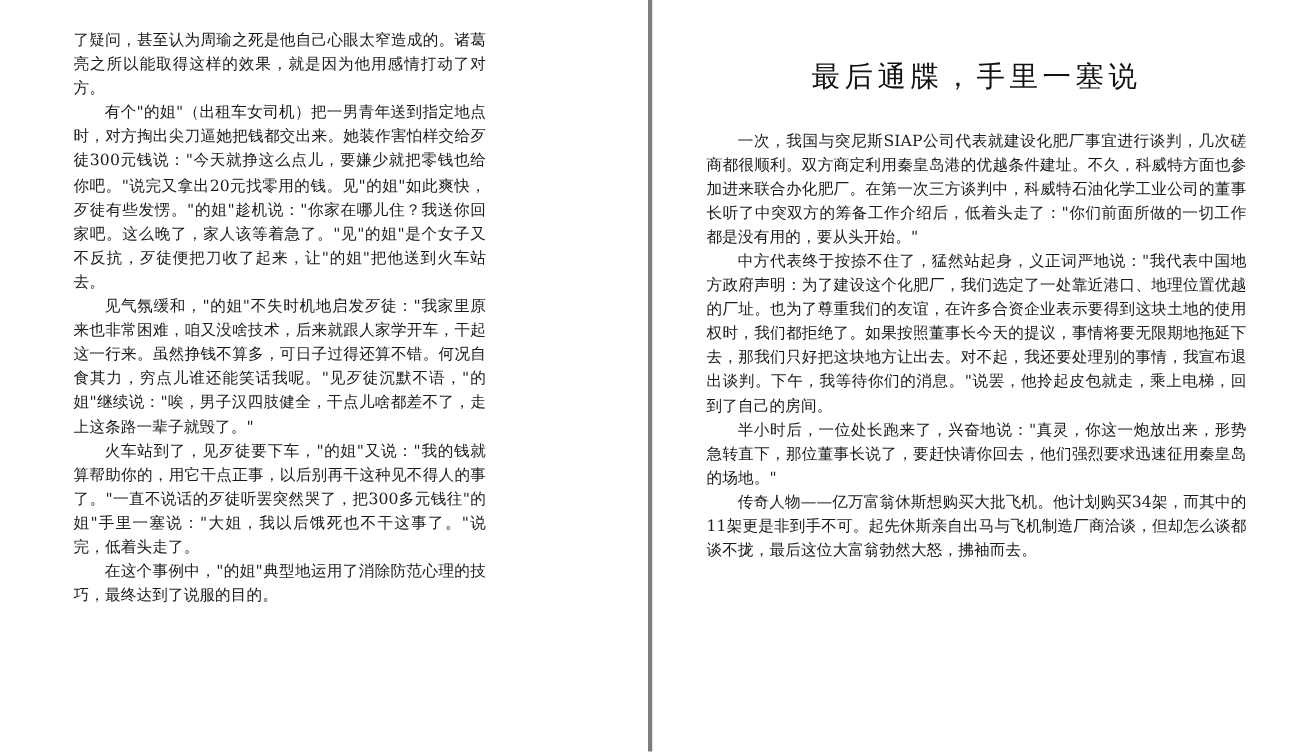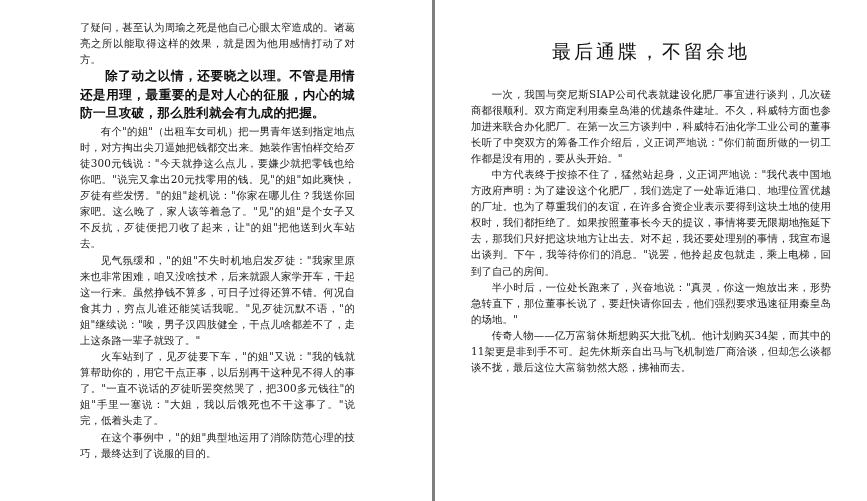--- a/index.html
+++ b/index.html
@@ -37,21 +37,20 @@
     position: absolute;
     top: 0;
     height: 501px;
     box-sizing: border-box;
     background: #ffffff;
   }
   .page-left {
     left: 0;
     width: 348px;
     padding: 19px 24px 0 49px;
-    margin-left: 31px;
   }
   .page-right {
     left: 435px;
     width: 432px;
     padding: 19px 36px 0 36px;
   }
 
   
   .chapter-title {
     text-align: center;
@@ -101,31 +100,30 @@
     font-family: "DejaVu Serif", "Liberation Serif", serif;
   }
 </style>
 </head>
 <body>
 
 <div id="spread">
 
   <div class="page page-left">
     <p class="body no-indent">了疑问，甚至认为周瑜之死是他自己心眼太窄造成的。诸葛亮之所以能取得这样的效果，就是因为他用感情打动了对方。</p>
-    <p class="callout">除了动之以情，还要晓之以理。不管是用情还是用理，最重要的是对人心的征服，内心的城防一旦攻破，那么胜利就会有九成的把握。</p>
     <p class="body">有个"的姐"（出租车女司机）把一男青年送到指定地点时，对方掏出尖刀逼她把钱都交出来。她装作害怕样交给歹徒300元钱说："今天就挣这么点儿，要嫌少就把零钱也给你吧。"说完又拿出20元找零用的钱。见"的姐"如此爽快，歹徒有些发愣。"的姐"趁机说："你家在哪儿住？我送你回家吧。这么晚了，家人该等着急了。"见"的姐"是个女子又不反抗，歹徒便把刀收了起来，让"的姐"把他送到火车站去。</p>
     <p class="body">见气氛缓和，"的姐"不失时机地启发歹徒："我家里原来也非常困难，咱又没啥技术，后来就跟人家学开车，干起这一行来。虽然挣钱不算多，可日子过得还算不错。何况自食其力，穷点儿谁还能笑话我呢。"见歹徒沉默不语，"的姐"继续说："唉，男子汉四肢健全，干点儿啥都差不了，走上这条路一辈子就毁了。"</p>
     <p class="body">火车站到了，见歹徒要下车，"的姐"又说："我的钱就算帮助你的，用它干点正事，以后别再干这种见不得人的事了。"一直不说话的歹徒听罢突然哭了，把300多元钱往"的姐"手里一塞说："大姐，我以后饿死也不干这事了。"说完，低着头走了。</p>
     <p class="body">在这个事例中，"的姐"典型地运用了消除防范心理的技巧，最终达到了说服的目的。</p>
   </div>
 
   <div class="gutter"></div>
 
   <div class="page page-right">
-    <h1 class="chapter-title">最后通牒，不留余地</h1>
-    <p class="body">一次，我国与突尼斯SIAP公司代表就建设化肥厂事宜进行谈判，几次磋商都很顺利。双方商定利用秦皇岛港的优越条件建址。不久，科威特方面也参加进来联合办化肥厂。在第一次三方谈判中，科威特石油化学工业公司的董事长听了中突双方的筹备工作介绍后，义正词严地说："你们前面所做的一切工作都是没有用的，要从头开始。"</p>
+    <h1 class="chapter-title">最后通牒，手里一塞说</h1>
+    <p class="body">一次，我国与突尼斯SIAP公司代表就建设化肥厂事宜进行谈判，几次磋商都很顺利。双方商定利用秦皇岛港的优越条件建址。不久，科威特方面也参加进来联合办化肥厂。在第一次三方谈判中，科威特石油化学工业公司的董事长听了中突双方的筹备工作介绍后，低着头走了："你们前面所做的一切工作都是没有用的，要从头开始。"</p>
     <p class="body">中方代表终于按捺不住了，猛然站起身，义正词严地说："我代表中国地方政府声明：为了建设这个化肥厂，我们选定了一处靠近港口、地理位置优越的厂址。也为了尊重我们的友谊，在许多合资企业表示要得到这块土地的使用权时，我们都拒绝了。如果按照董事长今天的提议，事情将要无限期地拖延下去，那我们只好把这块地方让出去。对不起，我还要处理别的事情，我宣布退出谈判。下午，我等待你们的消息。"说罢，他拎起皮包就走，乘上电梯，回到了自己的房间。</p>
     <p class="body">半小时后，一位处长跑来了，兴奋地说："真灵，你这一炮放出来，形势急转直下，那位董事长说了，要赶快请你回去，他们强烈要求迅速征用秦皇岛的场地。"</p>
     <p class="body">传奇人物——亿万富翁休斯想购买大批飞机。他计划购买34架，而其中的11架更是非到手不可。起先休斯亲自出马与飞机制造厂商洽谈，但却怎么谈都谈不拢，最后这位大富翁勃然大怒，拂袖而去。</p>
 
   </div>
 
 </div>
 
 </body></html>

